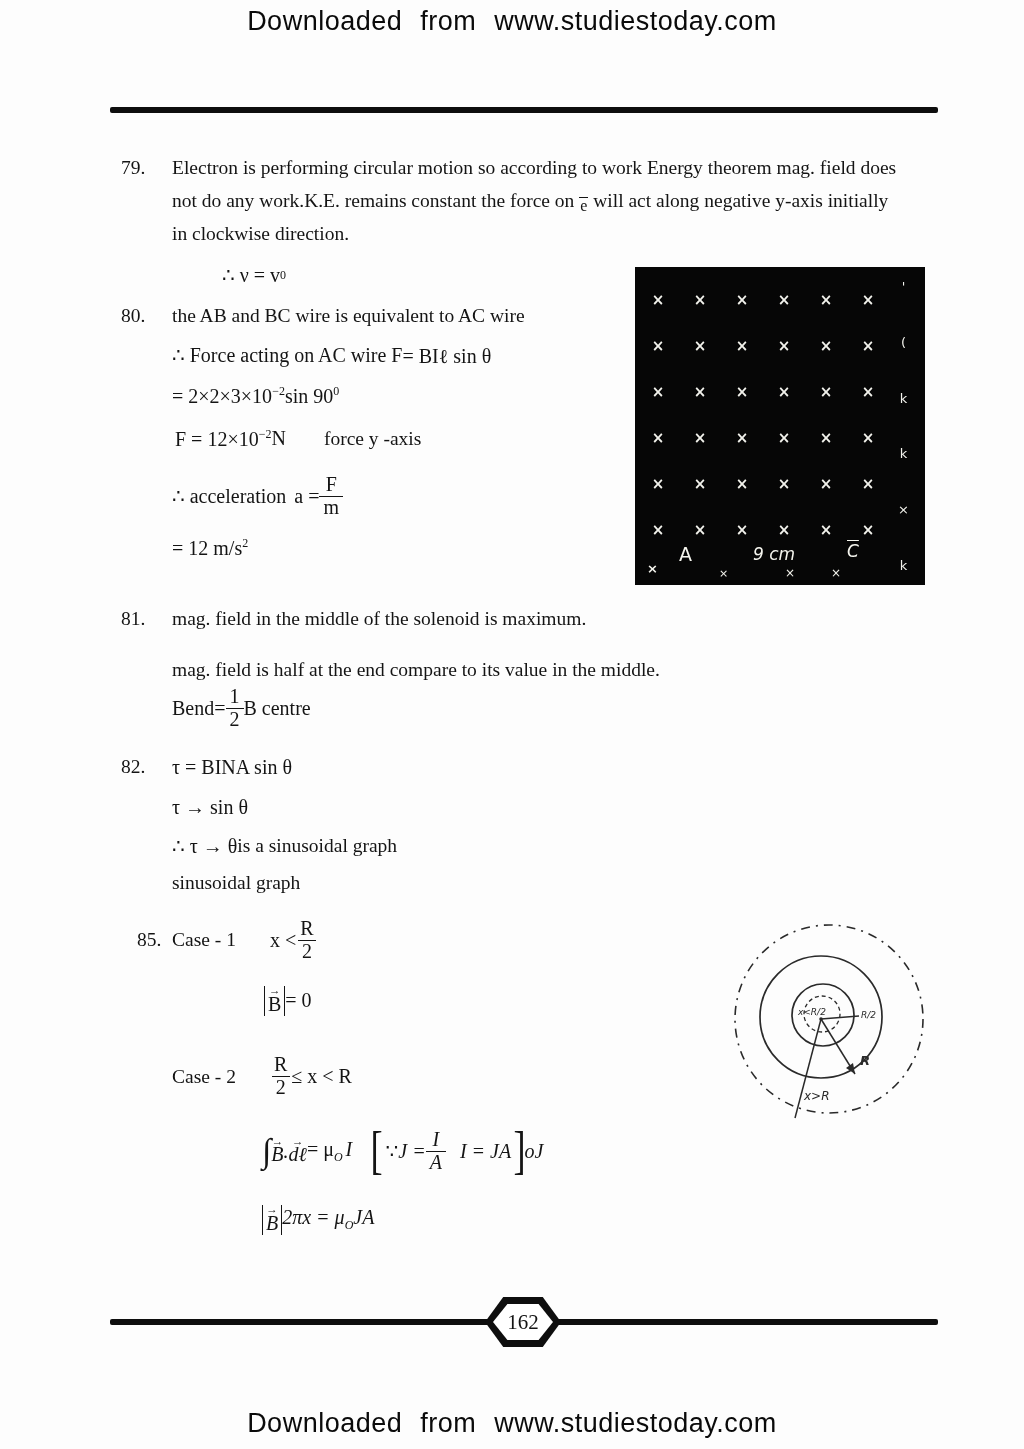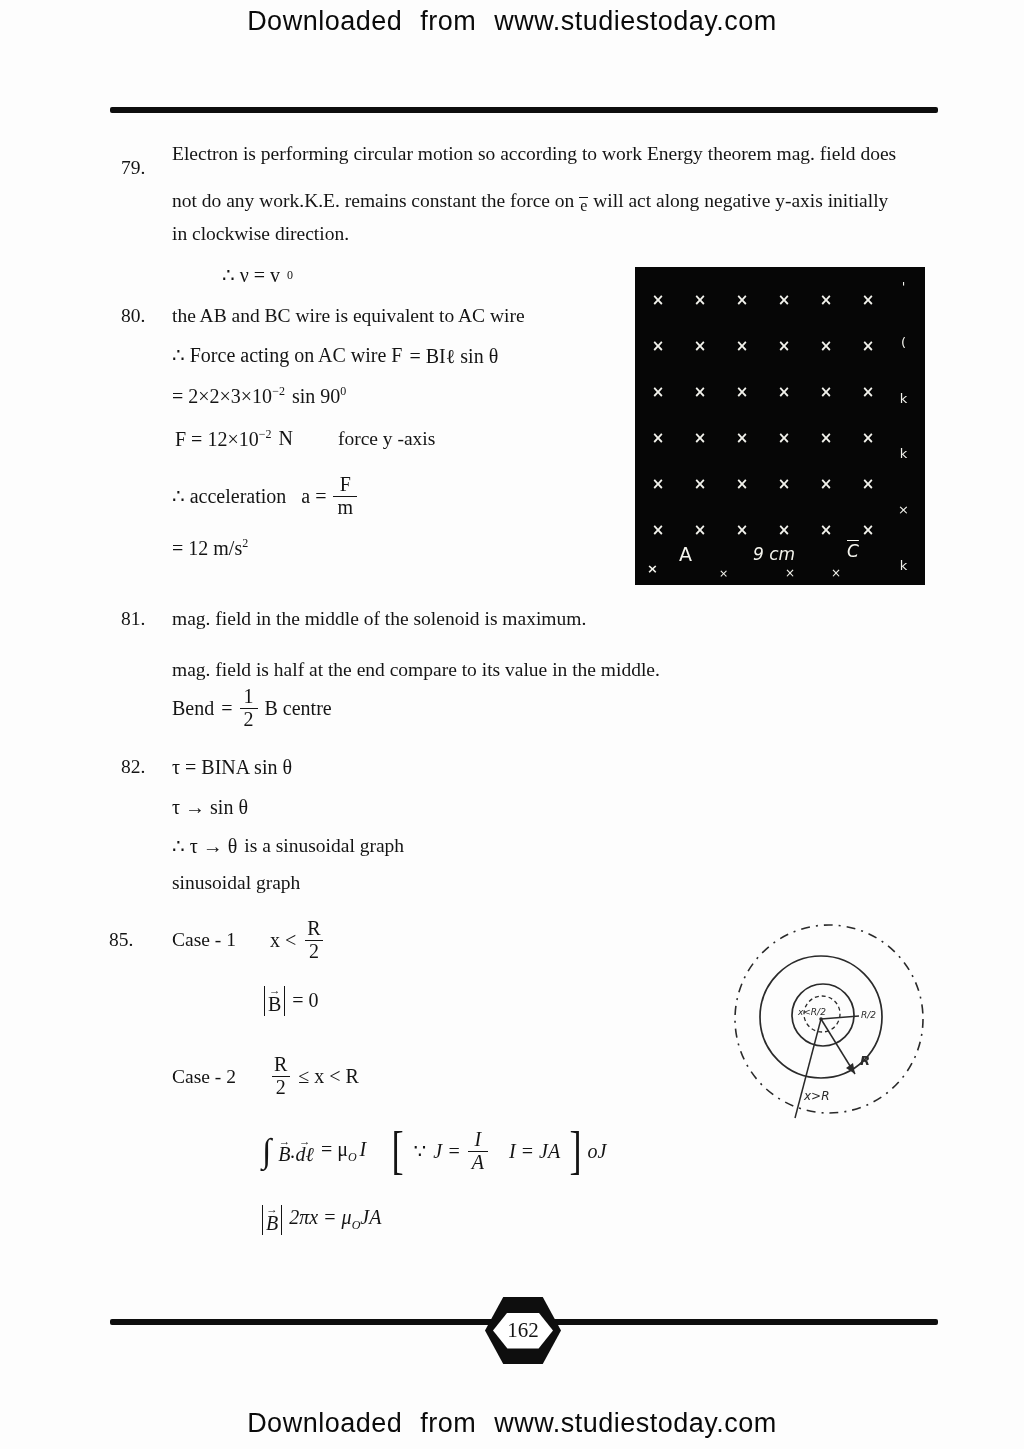--- a/index.html
+++ b/index.html
@@ -15,21 +15,21 @@
   .banner {
     position:absolute; left:0; width:100%;
     text-align:center;
     font-family:"Liberation Sans", sans-serif;
     font-size:27px; letter-spacing:0.5px; word-spacing:10px;
     color:#0a0a0a;
   }
   .rule { position:absolute; height:6px; background:#0e0e0e; border-radius:2px; }
   .qnum { font-size:19.5px;font-family:Liberation Serif, serif; }
   .body-text { font-size:19.5px; }
-  .mathline { font-size:20px; display:flex; align-items:center; gap:7px; }
+  .mathline { font-size:20px; display:flex; align-items:center; }
   .mathline .it { font-style:italic; }
   sup, sub { font-size:0.6em; }
   .ebar { display:inline-block; border-top:1.7px solid #141414; padding:0 1px;
           font-size:0.82em; transform:translateY(4px); line-height:1; }
   .cbar { text-decoration:overline; }
   .frac { display:inline-flex; flex-direction:column; align-items:center;
           line-height:1.08; vertical-align:middle; }
   .frac .fden { border-top:1.7px solid #141414; }
   .frac > span { padding:0 4px; }
   .vec { display:inline-flex; flex-direction:column; align-items:center; line-height:0.95; }
@@ -46,37 +46,37 @@
                 grid-auto-rows:46px; }
   .cross-grid span { justify-self:center; align-self:center;
                      color:#f2f2ec; font-family:"DejaVu Sans", sans-serif;
                      font-weight:bold; font-size:15px; }
   .edge-col { position:absolute; right:16px; top:12px; height:294px;
               display:flex; flex-direction:column; justify-content:space-between;
               align-items:center; color:#f2f2ec;
               font-family:"DejaVu Sans", sans-serif; font-size:13px; }
   .figlabel { position:absolute; color:#f5f5ee; font-family:"DejaVu Sans", sans-serif; }
   
-  .hex-outer { position:absolute; width:76px; height:67px; background:#0e0e0e;
+  .hex-outer { position:absolute; width:76px; height:50px; background:#0e0e0e;
                clip-path:polygon(24% 0,76% 0,100% 50%,76% 100%,24% 100%,0 50%);
                display:flex; align-items:center; justify-content:center; }
   .hex-inner { width:60px; height:36px; background:#fff;
                clip-path:polygon(24% 0,76% 0,100% 50%,76% 100%,24% 100%,0 50%);
                display:flex; align-items:center; justify-content:center;
                font-size:21px; font-family:"Liberation Serif", serif; }
   svg text { font-family:"DejaVu Sans", sans-serif; fill:#2a2a2a; }
 </style>
 </head>
 <body>
 
 <div class="banner" style="top:6px;">Downloaded from www.studiestoday.com</div>
 <div class="rule" style="left:110px; top:107px; width:828px;"></div>
 
 <div class="abs qnum" style="left:121px; top:157px;">79.</div>
-<div class="abs body-text" style="left:172px; top:143px;">Electron is performing circular motion so according to work Energy theorem mag. field does</div>
+<div class="abs body-text" style="left:172px; top:157px;">Electron is performing circular motion so according to work Energy theorem mag. field does</div>
 <div class="abs body-text" style="left:172px; top:190px;">
   <span>not do any work.K.E. remains constant the force on</span>
   <span class="ebar">e</span>
   <span>will act along negative y-axis initially</span>
 </div>
 <div class="abs body-text" style="left:172px; top:223px;">in clockwise direction.</div>
 <div class="abs mathline" style="left:222px; top:263px;">
   <span>∴ ν = v</span>
     <sub>0</sub>
 </div>
@@ -179,21 +179,21 @@
 
 <div class="abs qnum" style="left:121px; top:756px;">82.</div>
 <div class="abs mathline" style="left:172px; top:756px;">τ = BINA sin θ</div>
 <div class="abs mathline" style="left:172px; top:796px;">τ → sin θ</div>
 <div class="abs mathline" style="left:172px; top:834px;">
   <span>∴ τ → θ</span>
   <span class="body-text">is a sinusoidal graph</span>
 </div>
 <div class="abs body-text" style="left:172px; top:872px;">sinusoidal graph</div>
 
-<div class="abs qnum" style="left:109px; top:929px;">85.</div>
+<div class="abs qnum" style="left:137px; top:929px;">85.</div>
 <div class="abs body-text" style="left:172px; top:929px;">Case - 1</div>
 <div class="abs mathline" style="left:270px; top:918px;">
   <span>x &lt;</span>
   <span class="frac">
     <span class="fnum">R</span>
     <span class="fden">2</span>
   </span>
 </div>
 <div class="abs mathline" style="left:264px; top:986px;">
   <span class="absv">

